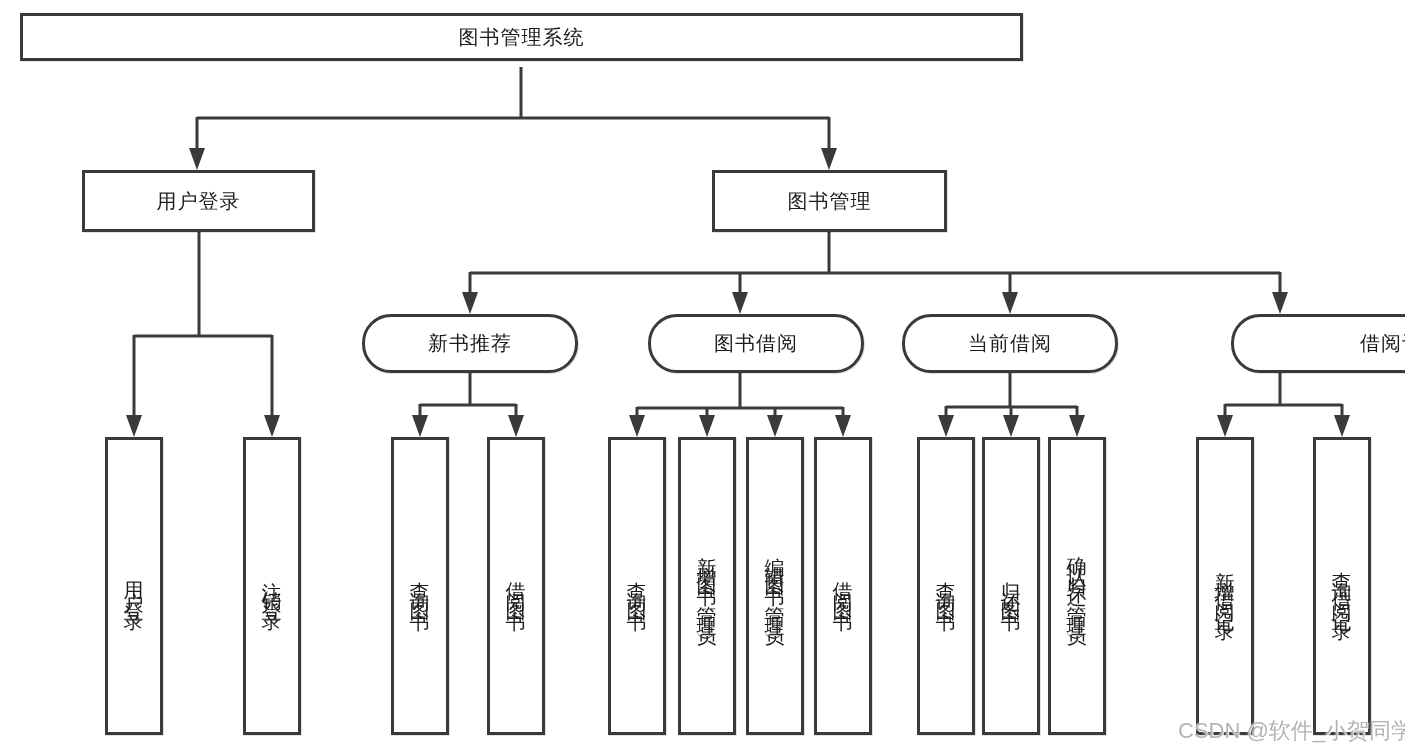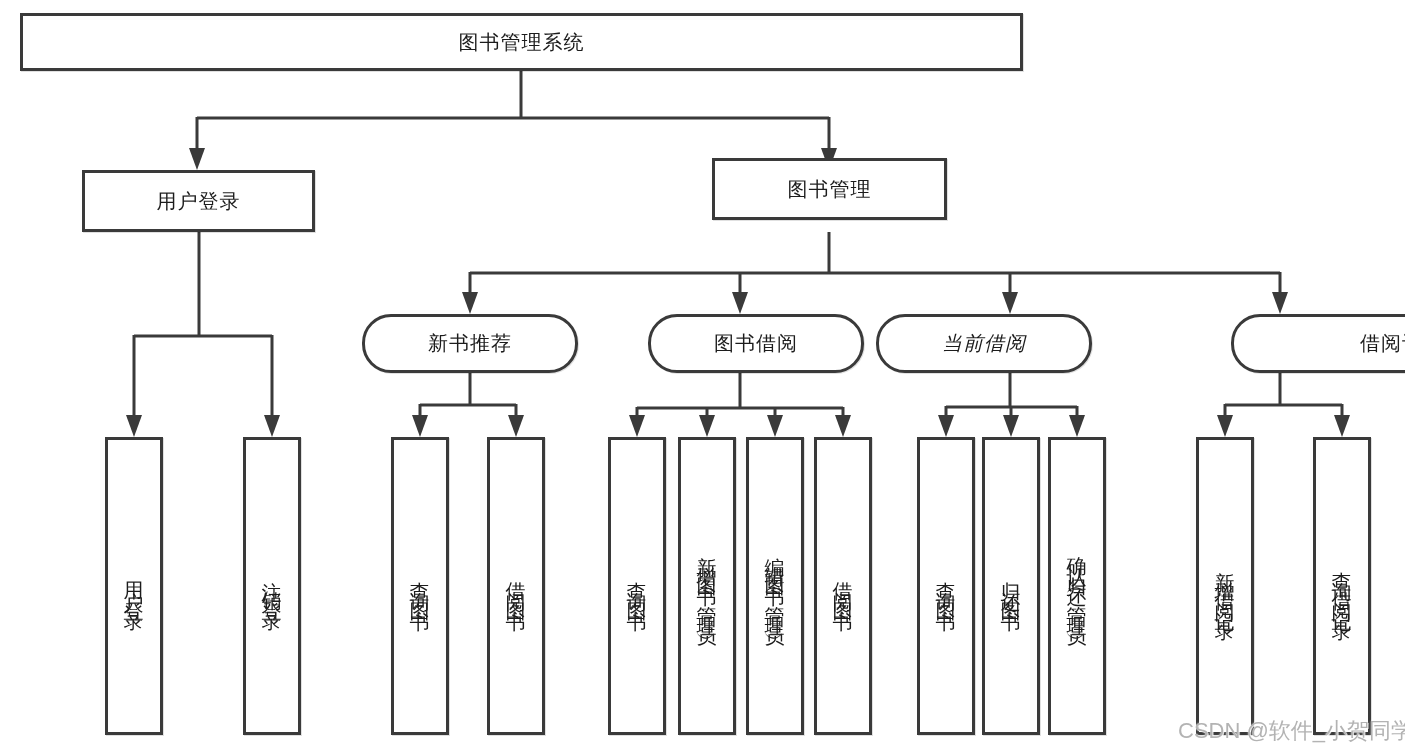--- a/index.html
+++ b/index.html
@@ -28,27 +28,27 @@
   .vbox{width:58px;height:298px;top:437px;}
   .vbox .vtext{
     writing-mode:vertical-rl;
     text-orientation:mixed;
     font-size:20px;
     letter-spacing:10px;
     line-height:1;
     color:#1c1c1c;
   }
   
-  .n-root{left:20px;top:13px;width:1003px;height:58px;}
+  .n-root{left:20px;top:13px;width:1003px;height:48px;}
   .n-user-login{left:82px;top:170px;width:233px;height:62px;}
-  .n-book-mgmt{left:712px;top:158px;width:235px;height:62px;font-family:Liberation Mono, monospace;}
+  .n-book-mgmt{left:712px;top:170px;width:235px;height:62px;font-family:Liberation Mono, monospace;}
   .n-l3{top:314px;width:216px;height:59px;border-radius:29px;}
   .n-new-book{left:362px;}
   .n-book-borrow{left:648px;}
-  .n-current-borrow{left:876px;font-style:italic;}
+  .n-current-borrow{left:902px;}
   .n-borrow-records{left:1231px;justify-content:flex-end;}
   
   .lf-a1{left:105px;} .lf-a2{left:243px;}
   .lf-b1{left:391px;} .lf-b2{left:487px;}
   .lf-c1{left:608px;} .lf-c2{left:678px;} .lf-c3{left:746px;} .lf-c4{left:814px;}
   .lf-d1{left:917px;} .lf-d2{left:982px;} .lf-d3{left:1048px;}
   .lf-e1{left:1196px;} .lf-e2{left:1313px;}
   .watermark{
     position:absolute;left:1178px;top:716px;
     font-size:22px;color:#b3b3b3;

